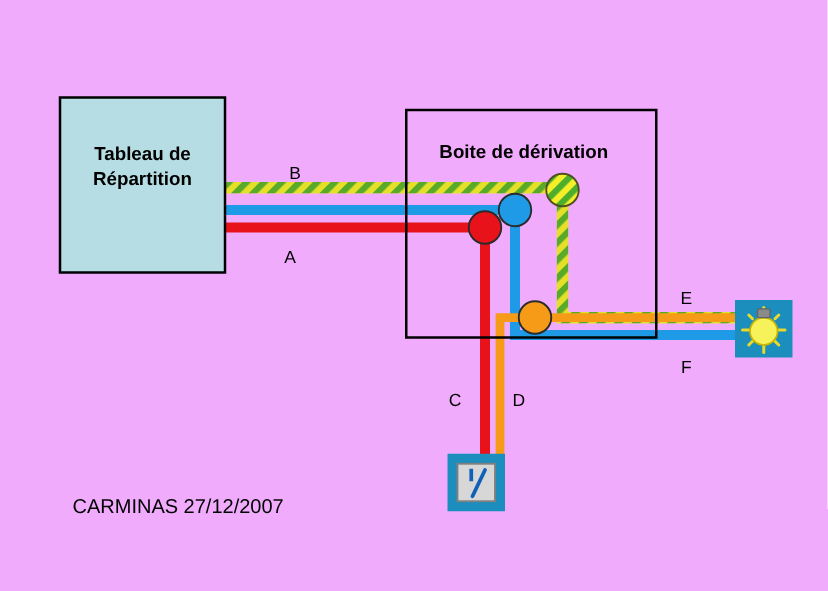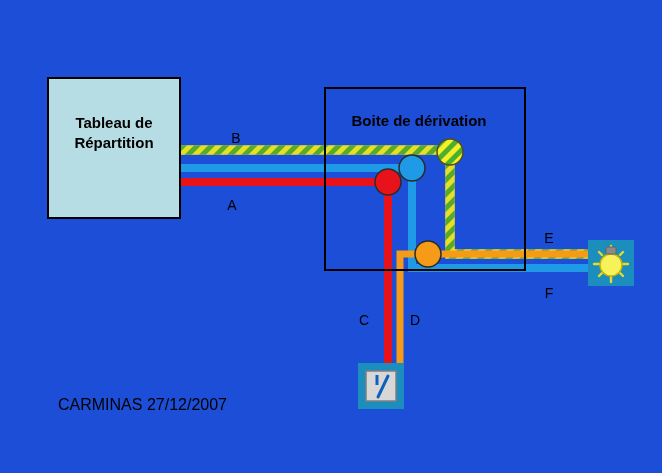--- a/index.html
+++ b/index.html
@@ -8,21 +8,21 @@
     padding: 0;
     background: #ffffff;
   }
   body {
     font-family: "Liberation Sans", sans-serif;
   }
   #canvas {
     position: relative;
     width: 662px;
     height: 473px;
-    background: #1d4ed8;
+    background: #f0abfc;
     overflow: hidden;
   }
   svg#diagram {
     position: absolute;
     left: 0;
     top: 0;
     width: 662px;
     height: 473px;
     display: block;
   }

